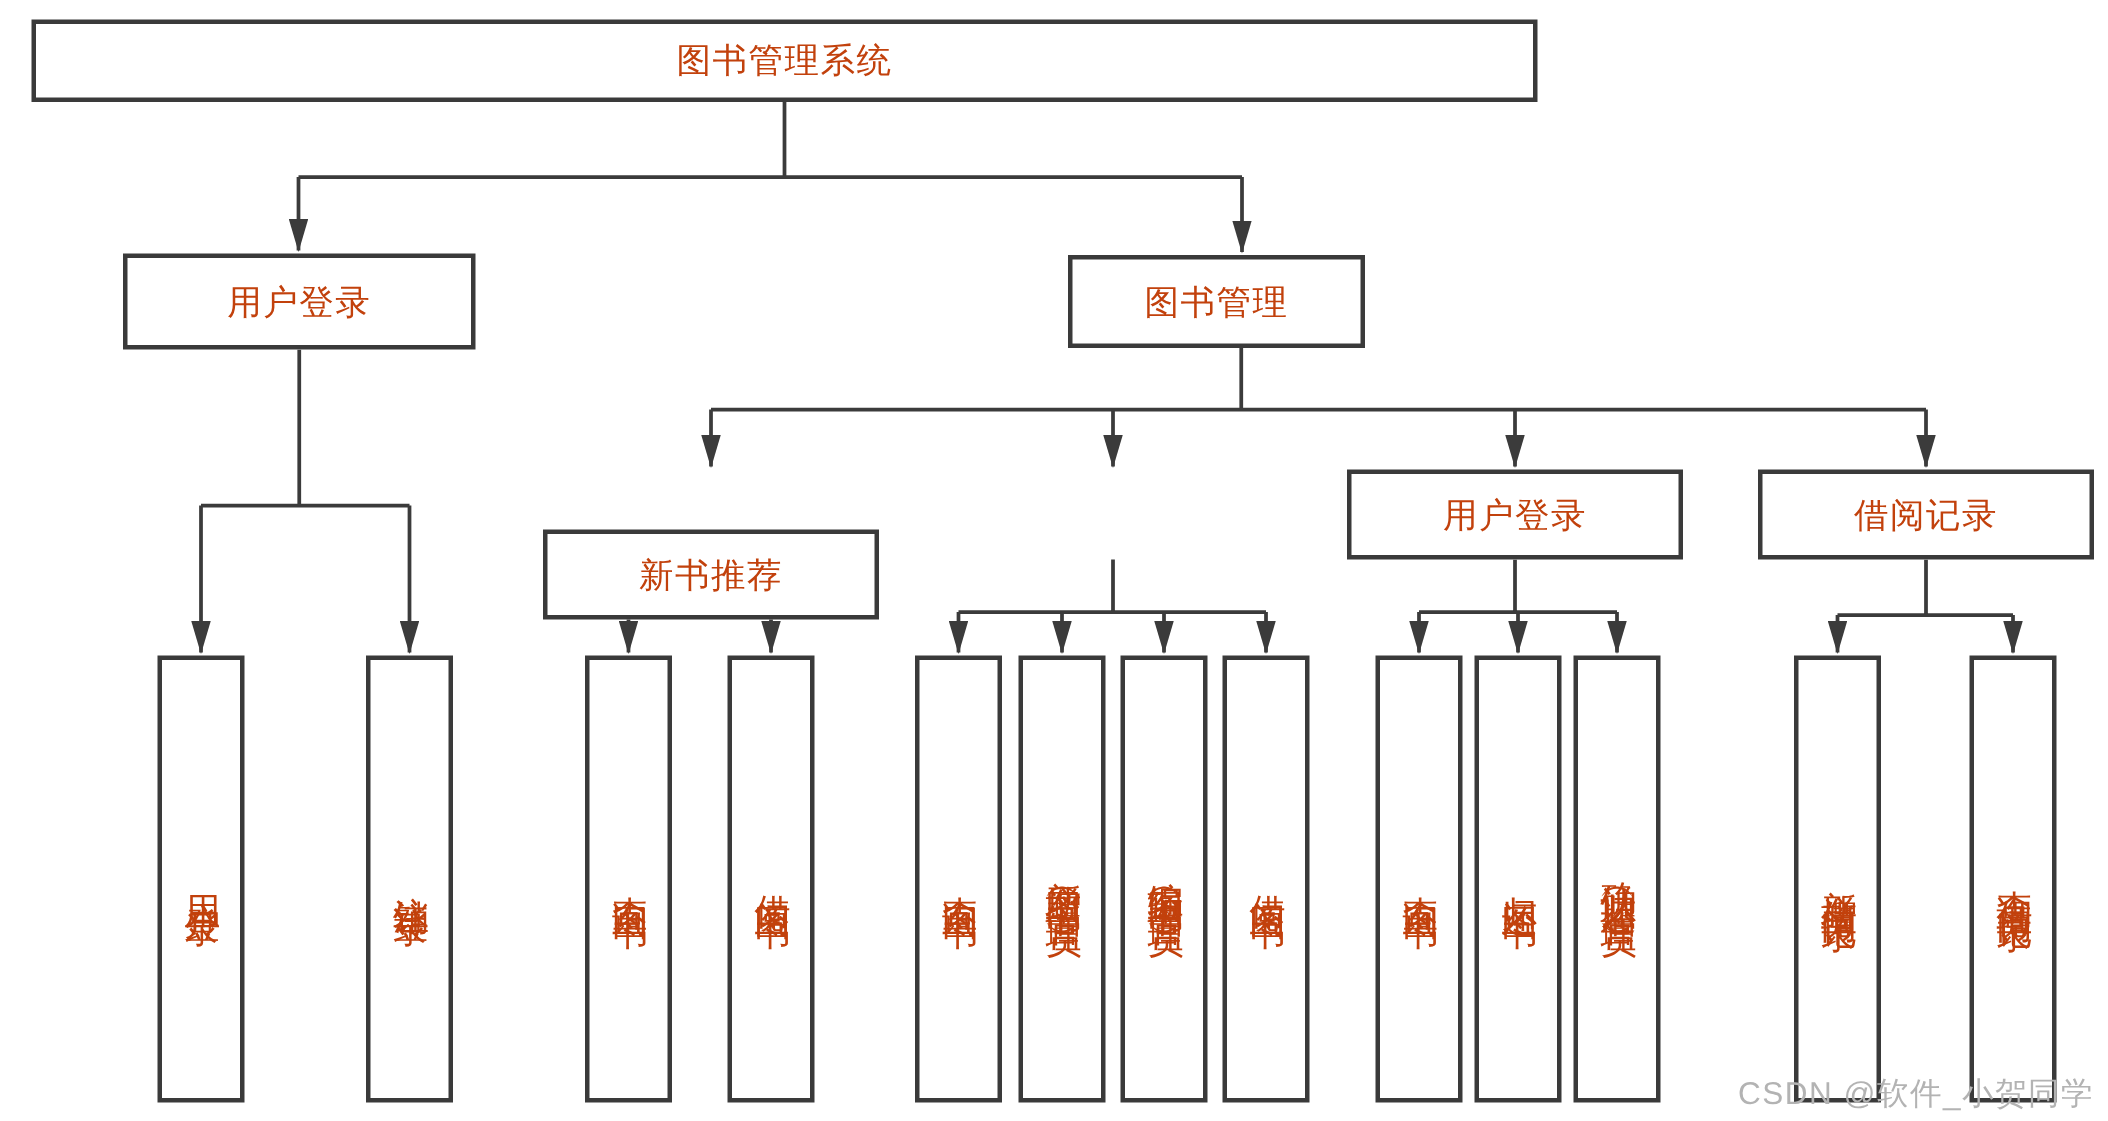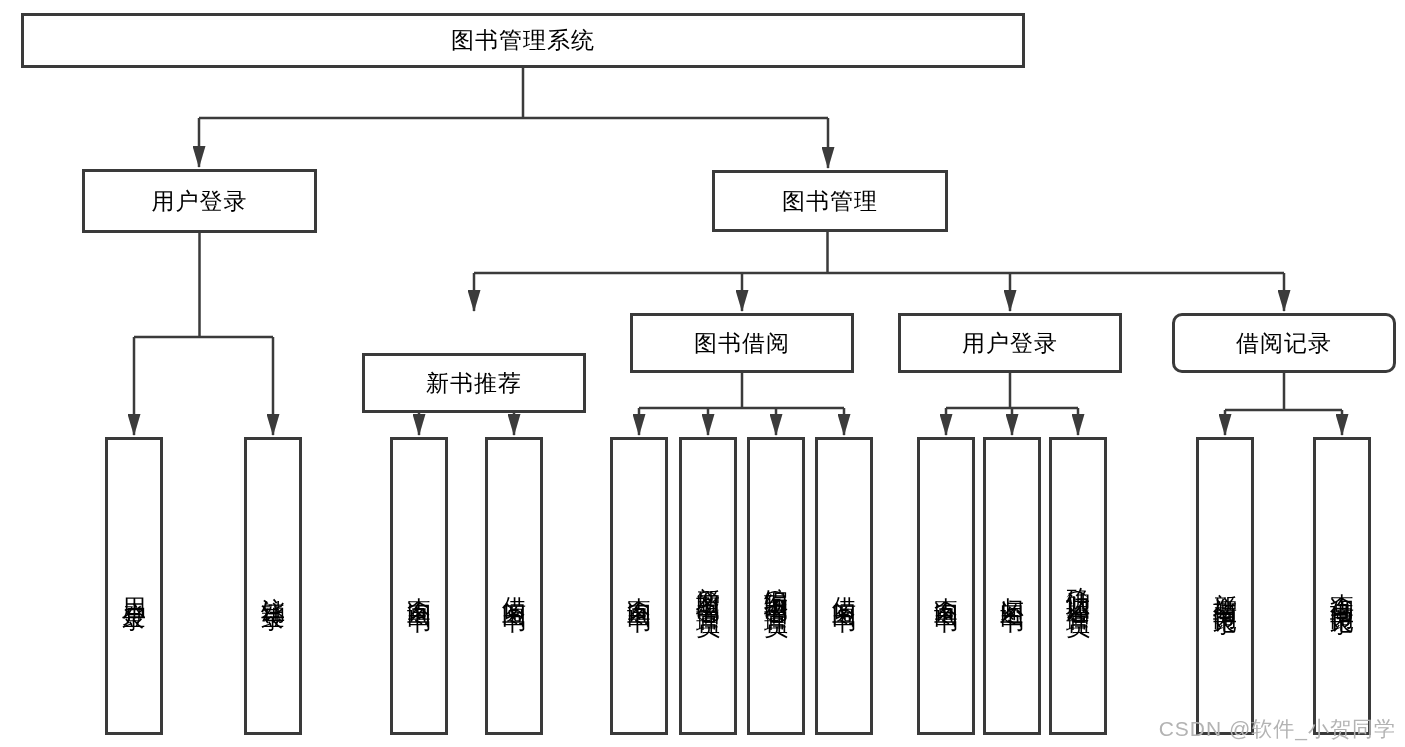--- a/index.html
+++ b/index.html
@@ -20,21 +20,21 @@
     left: 0;
     top: 0;
     width: 1405px;
     height: 747px;
   }
   .box {
     position: absolute;
     box-sizing: border-box;
     border: 3px solid #3a3a3a;
     background: #ffffff;
-    color: #000000;
+    color: #c2410c;
     display: flex;
     align-items: center;
     justify-content: center;
     text-align: center;
   }
   .box.h {
     font-size: 23px;
     letter-spacing: 1px;
   }
   .box.v {
@@ -101,26 +101,25 @@
       <line x1="1078" y1="408" x2="1078" y2="435" marker-end="url(#arrow)"></line>
 
       <line x1="1225" y1="410" x2="1225" y2="435" marker-end="url(#arrow)"></line>
       <line x1="1342" y1="410" x2="1342" y2="435" marker-end="url(#arrow)"></line>
     </g>
   </svg>
 
   <div class="box h" style="left:21px; top:13px; width:1004px; height:55px;">图书管理系统</div>
 
   <div class="box h" style="left:82px; top:169px; width:235px; height:64px;">用户登录</div>
-  <div class="box h" style="left:712px; top:170px; width:236px; height:62px;">图书管理</div>
+  <div class="box h" style="left:712px; top:170px; width:198px; height:62px;">图书管理</div>
 
   <div class="box h" style="left:362px; top:313px; width:224px; height:60px;margin-top:40px;">新书推荐</div>
-  <div class="box h" style="left:630px; top:313px; width:224px; height:60px;">图书借阅</div>
   <div class="box h" style="left:898px; top:313px; width:224px; height:60px;">用户登录</div>
-  <div class="box h" style="left:1172px; top:313px; width:224px; height:60px;border-radius:10px;">借阅记录</div>
+  <div class="box h" style="left:1172px; top:313px; width:224px; height:60px;">借阅记录</div>
 
   <div class="box v" style="left:105px;">用户登录</div>
   <div class="box v" style="left:244px;">注销登录</div>
 
   <div class="box v" style="left:390px;">查询图书</div>
   <div class="box v" style="left:485px;">借阅图书</div>
 
   <div class="box v" style="left:610px;">查询图书</div>
   <div class="box v" style="left:679px;">新增图书（管理员）</div>
   <div class="box v" style="left:747px;">编辑图书（管理员）</div>

